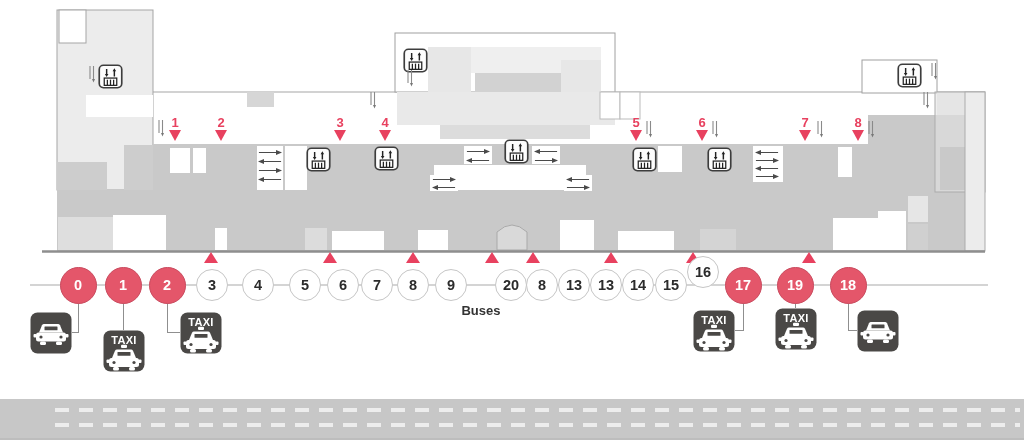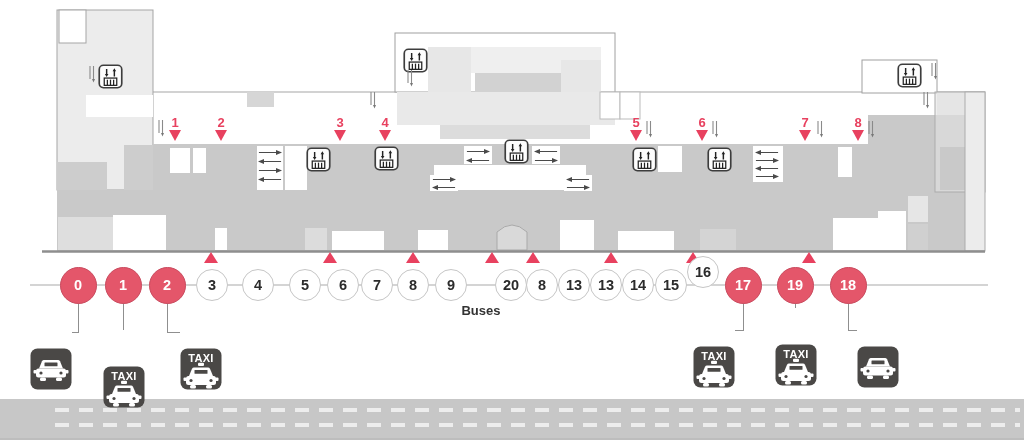--- a/index.html
+++ b/index.html
@@ -15,21 +15,21 @@
   .tri-up{position:absolute;top:252px;width:0;height:0;border-left:7px solid transparent;
           border-right:7px solid transparent;border-bottom:11px solid var(--accent);z-index:3;}
   .stand-line{position:absolute;left:30px;top:284px;width:958px;height:1.5px;background:#d4d4d4;z-index:1;}
   .stand-circle{position:absolute;border-radius:50%;background:#fff;border:1.5px solid #c6c6c6;
                 display:flex;align-items:center;justify-content:center;z-index:3;box-sizing:border-box;}
   .stand-circle.hl{background:var(--hl-fill);border-color:var(--hl-border);}
   .stand-num{font-size:14.5px;font-weight:bold;color:#2b2b2b;}
   .hl .stand-num{color:#fff;}
   .conn-v{position:absolute;width:1px;background:#8f8f8f;z-index:2;}
   .conn-h{position:absolute;height:1px;background:#8f8f8f;z-index:2;}
-  .vehicle-icon{position:absolute;width:22px;height:42px;z-index:3;margin-top:36px;}
+  .vehicle-icon{position:absolute;width:22px;height:42px;z-index:3;}
   .vfill{fill:var(--dark);}
   .taxi-label{fill:#fff;font-family:"Liberation Sans",sans-serif;font-size:11px;font-weight:bold;
               text-anchor:middle;letter-spacing:.3px;}
   .buses{position:absolute;left:441px;top:303px;width:80px;text-align:center;
          font-size:13px;font-weight:bold;color:#333;z-index:3;}
   .road{position:absolute;left:0;top:399px;width:1024px;height:39px;background:#c7c7c7;
         border-bottom:2px solid #bdbdbd;z-index:1;}
   .road-dashes{position:absolute;left:55px;right:4px;height:4px;
         background:repeating-linear-gradient(90deg,#ededed 0 14px,transparent 14px 24px);}
   .rd1{top:9px;} .rd2{top:24px;}

